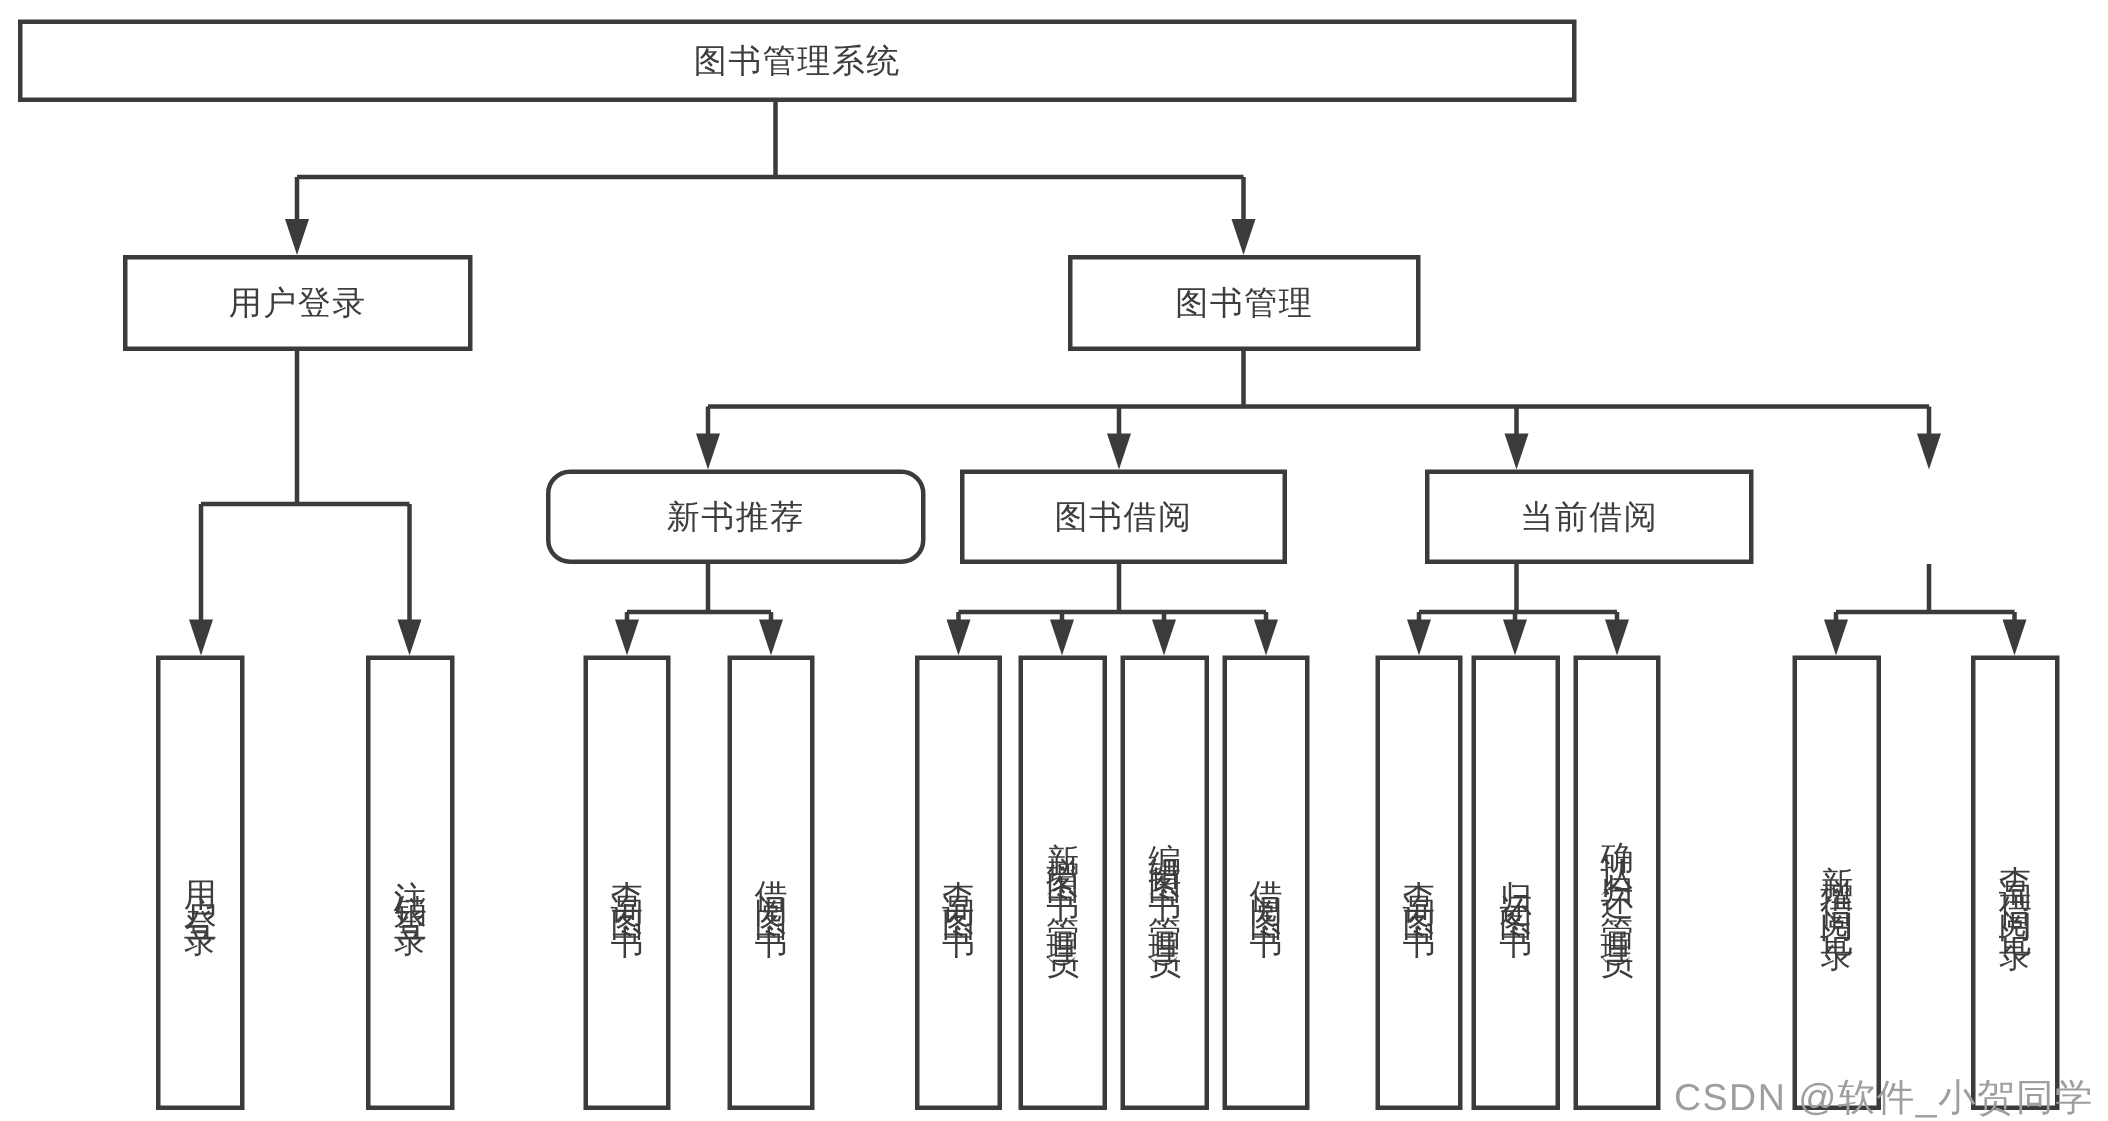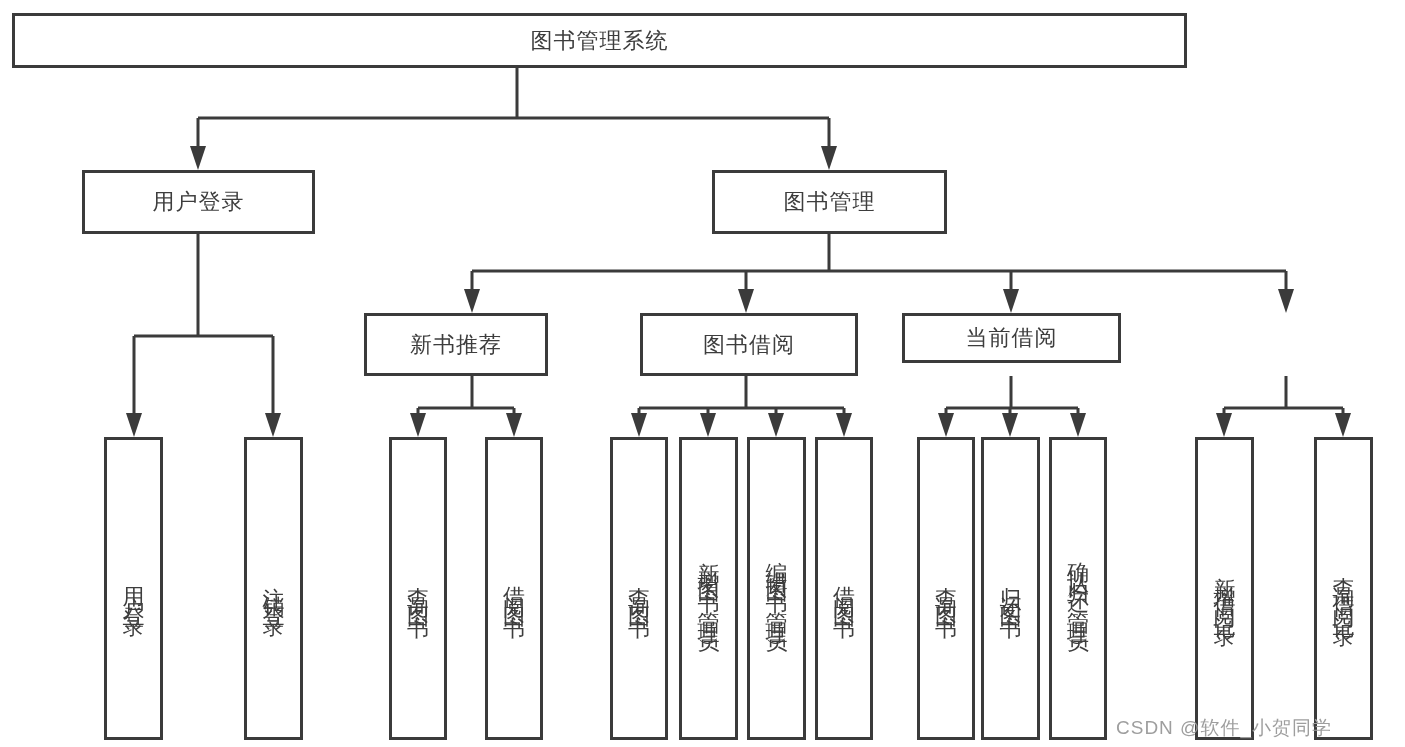--- a/index.html
+++ b/index.html
@@ -37,21 +37,21 @@
     writing-mode: vertical-rl;
     text-orientation: mixed;
     font-size: 22px;
     letter-spacing: 10px;
     line-height: 1;
     white-space: nowrap;
   }
   .watermark {
     position: absolute;
     left: 1116px; top: 715px;
-    font-size: 19px;
+    font-size: 25px;
     letter-spacing: 1px;
     color: var(--color-watermark, #9e9e9e);
     white-space: nowrap;
   }
 </style>
 </head>
 <body style="--color-background: #ffffff; --color-line: #3b3b3b; --color-text: #3d3d3d; --color-watermark: #9e9e9e;">
 
 <div class="diagram">
 
@@ -91,38 +91,38 @@
       <polygon points="1002,413 1018,413 1010,437"></polygon>
       <polygon points="1070,413 1086,413 1078,437"></polygon>
     </g>
     <g>
       <path d="M1286 376 V408 M1224 408 H1343 M1224 408 V417 M1343 408 V417"></path>
       <polygon points="1216,413 1232,413 1224,437"></polygon>
       <polygon points="1335,413 1351,413 1343,437"></polygon>
     </g>
   </svg>
 
-  <div class="node" style="left:12px; top:13px; width:1175px; height:55px;">
+  <div class="node" style="left:12px; top:13px; width:1039px; height:55px;">
     <span class="h-label">图书管理系统</span>
   </div>
 
   <div class="node" style="left:82px; top:170px; width:233px; height:64px;">
     <span class="h-label">用户登录</span>
   </div>
   <div class="node" style="left:712px; top:170px; width:235px; height:64px;">
     <span class="h-label">图书管理</span>
   </div>
 
-  <div class="node" style="left:364px; top:313px; width:184px; height:63px;">
+  <div class="node" style="left:364px; top:313px; width:253px; height:63px;border-radius:16px;">
     <span class="h-label">新书推荐</span>
   </div>
   <div class="node" style="left:640px; top:313px; width:218px; height:63px;">
     <span class="h-label">图书借阅</span>
   </div>
-  <div class="node" style="left:902px; top:313px; width:219px; height:50px;">
+  <div class="node" style="left:950px; top:313px; width:219px; height:63px;">
     <span class="h-label">当前借阅</span>
   </div>
 
   <div class="node leaf" style="left:104px; top:437px; width:59px; height:303px;">
     <span class="v-label">用户登录</span>
   </div>
   <div class="node leaf" style="left:244px; top:437px; width:59px; height:303px;">
     <span class="v-label">注销登录</span>
   </div>
 

